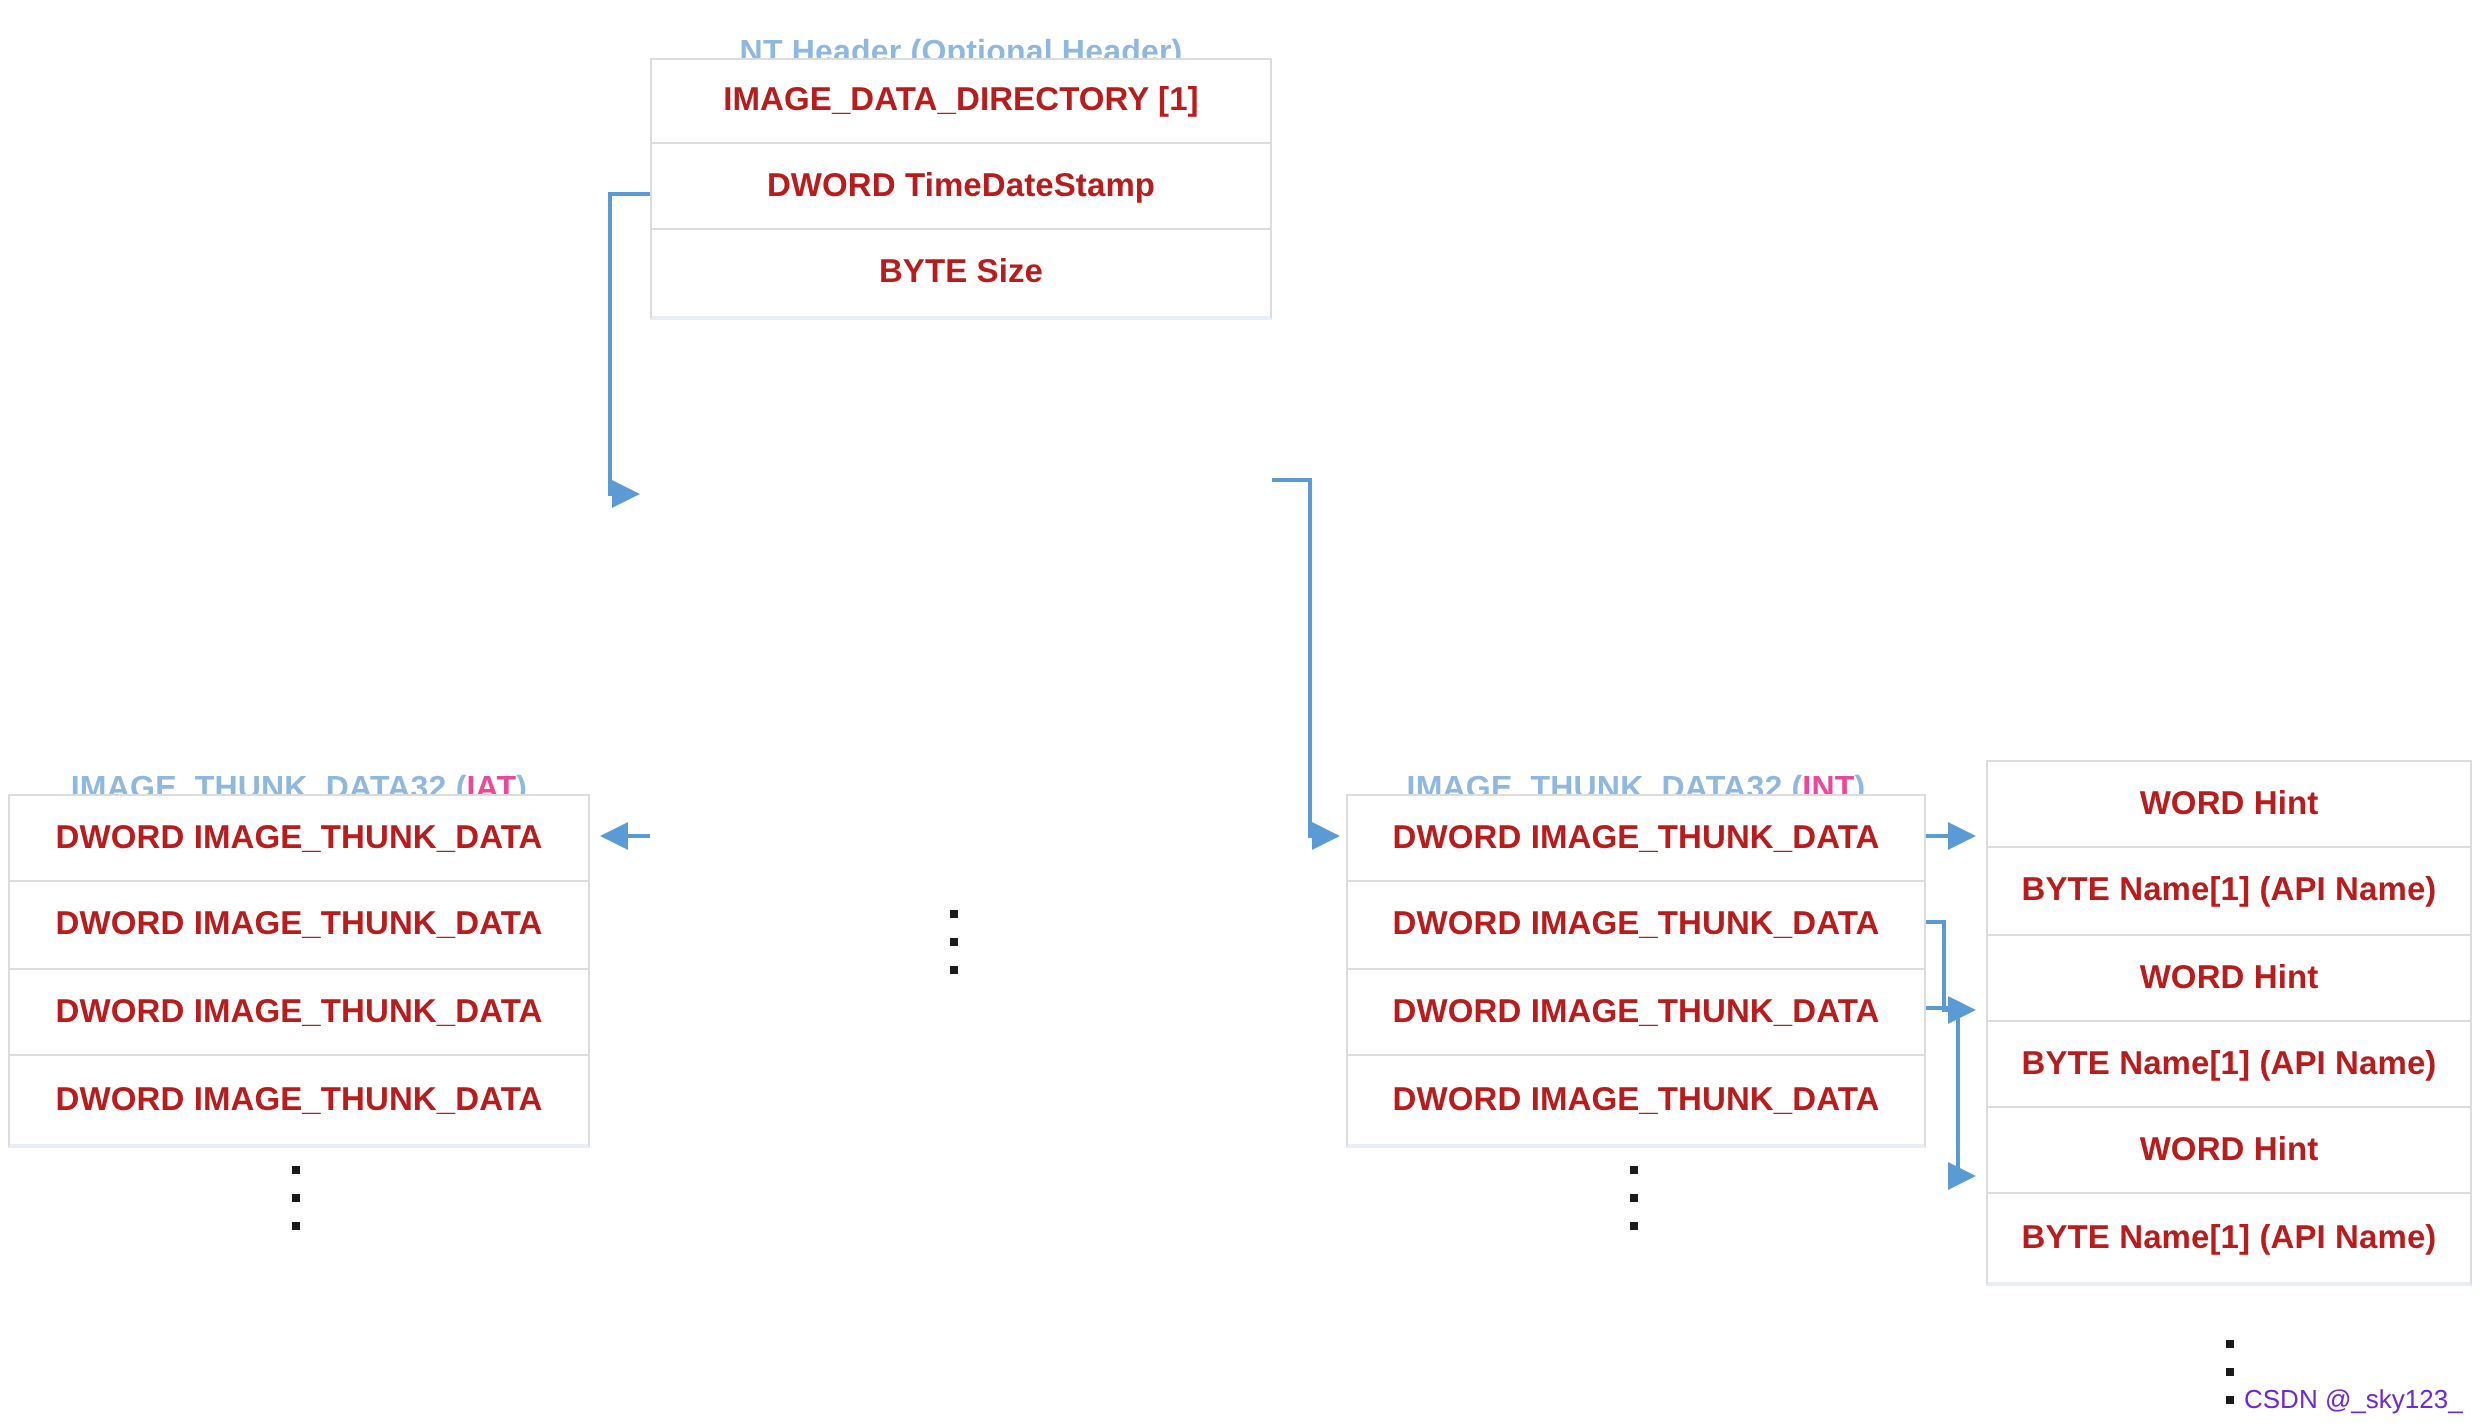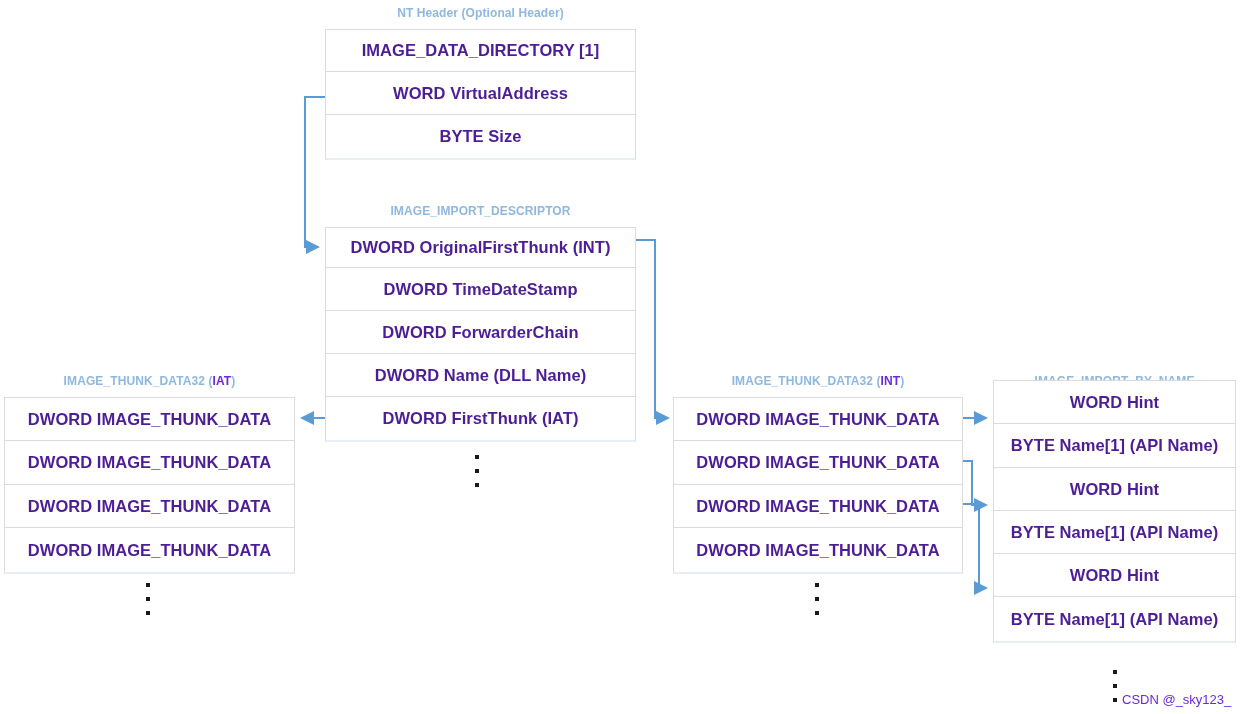--- a/index.html
+++ b/index.html
@@ -21,48 +21,48 @@
   
   .block {
     position: absolute;
     box-sizing: border-box;
   }
   .block-title {
     position: absolute;
     width: 100%;
     text-align: center;
     color: #8fb8e0;
-    font-size: 12px;
+    font-size: 16px;
     font-weight: 600;
     letter-spacing: 0.1px;
     white-space: nowrap;
-    top: 4px;
+    top: 16px;
     left: 0;
   }
   .block-title .hl {
-    color: #6d28d9;
+    color: #ec4899;
     font-weight: 700;
     text-align: right;
   }
   .tbl {
     position: absolute;
     left: 0;
     width: 100%;
     box-sizing: border-box;
     border: 1px solid #dcdcdc;
     border-bottom: 2px solid #e8eef6;
     background: #ffffff;
   }
   .row {
     box-sizing: border-box;
     border-bottom: 1px solid #dcdcdc;
     display: flex;
     align-items: center;
     justify-content: center;
-    color: #4c1d95;
+    color: #b91c1c;
     font-size: 16.5px;
     font-weight: 600;
     letter-spacing: 0.05px;
     white-space: nowrap;
     background: #ffffff;
   }
   .row:last-child {
     border-bottom: none;
   }
 
@@ -122,35 +122,25 @@
 
     <path d="M962,461 L972,461 L972,505 L986,505" fill="none" stroke="#5b9bd5" stroke-width="2" marker-end="url(#arw)"></path>
 
     <path d="M962,504 L979,504 L979,588 L986,588" fill="none" stroke="#5b9bd5" stroke-width="2" marker-end="url(#arw)"></path>
   </svg>
 
   <div class="block" style="left:325px; top:2px; width:311px; height:160px;">
     <div class="block-title">NT Header (Optional Header)</div>
     <div class="tbl" style="top:27px;">
       <div class="row" style="height:42px;">IMAGE_DATA_DIRECTORY [1]</div>
-      <div class="row" style="height:43px;">WORD VirtualAddress</div>
+      <div class="row" style="height:43px;">DWORD TimeDateStamp</div>
       <div class="row" style="height:43px;">BYTE Size</div>
     </div>
   </div>
 
-  <div class="block" style="left:325px; top:200px; width:311px; height:242px;">
-    <div class="block-title">IMAGE_IMPORT_DESCRIPTOR</div>
-    <div class="tbl" style="top:27px;">
-      <div class="row" style="height:40px;">DWORD OriginalFirstThunk (INT)</div>
-      <div class="row" style="height:43px;">DWORD TimeDateStamp</div>
-      <div class="row" style="height:43px;">DWORD ForwarderChain</div>
-      <div class="row" style="height:43px;">DWORD Name (DLL Name)</div>
-      <div class="row" style="height:43px;">DWORD FirstThunk (IAT)</div>
-    </div>
-  </div>
   <div class="vdots" style="left:474px; top:455px; width:5px; height:32px;">
     <i></i>
       <i></i>
       <i></i>
   </div>
 
   <div class="block" style="left:4px; top:370px; width:291px; height:200px;">
     <div class="block-title">
       <span>IMAGE_THUNK_DATA32 (</span><span class="hl">IAT</span><span>)</span>
     </div>

